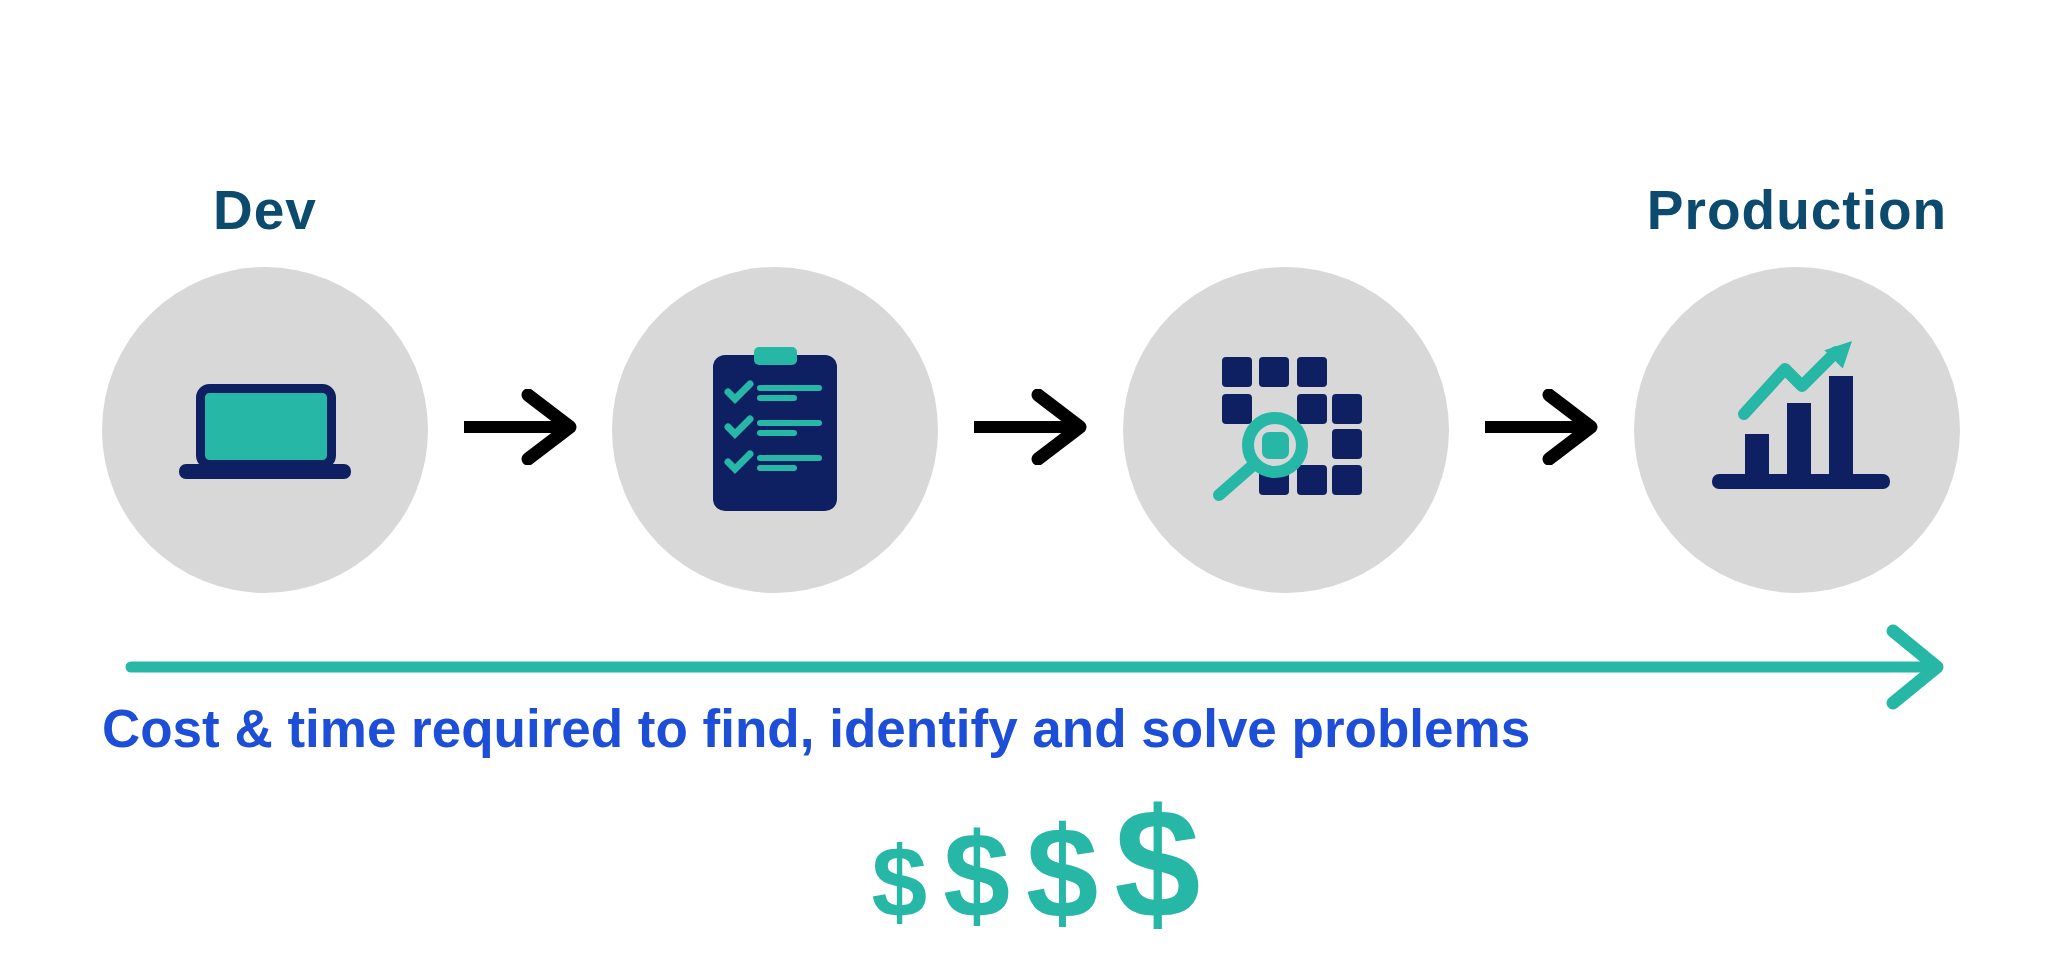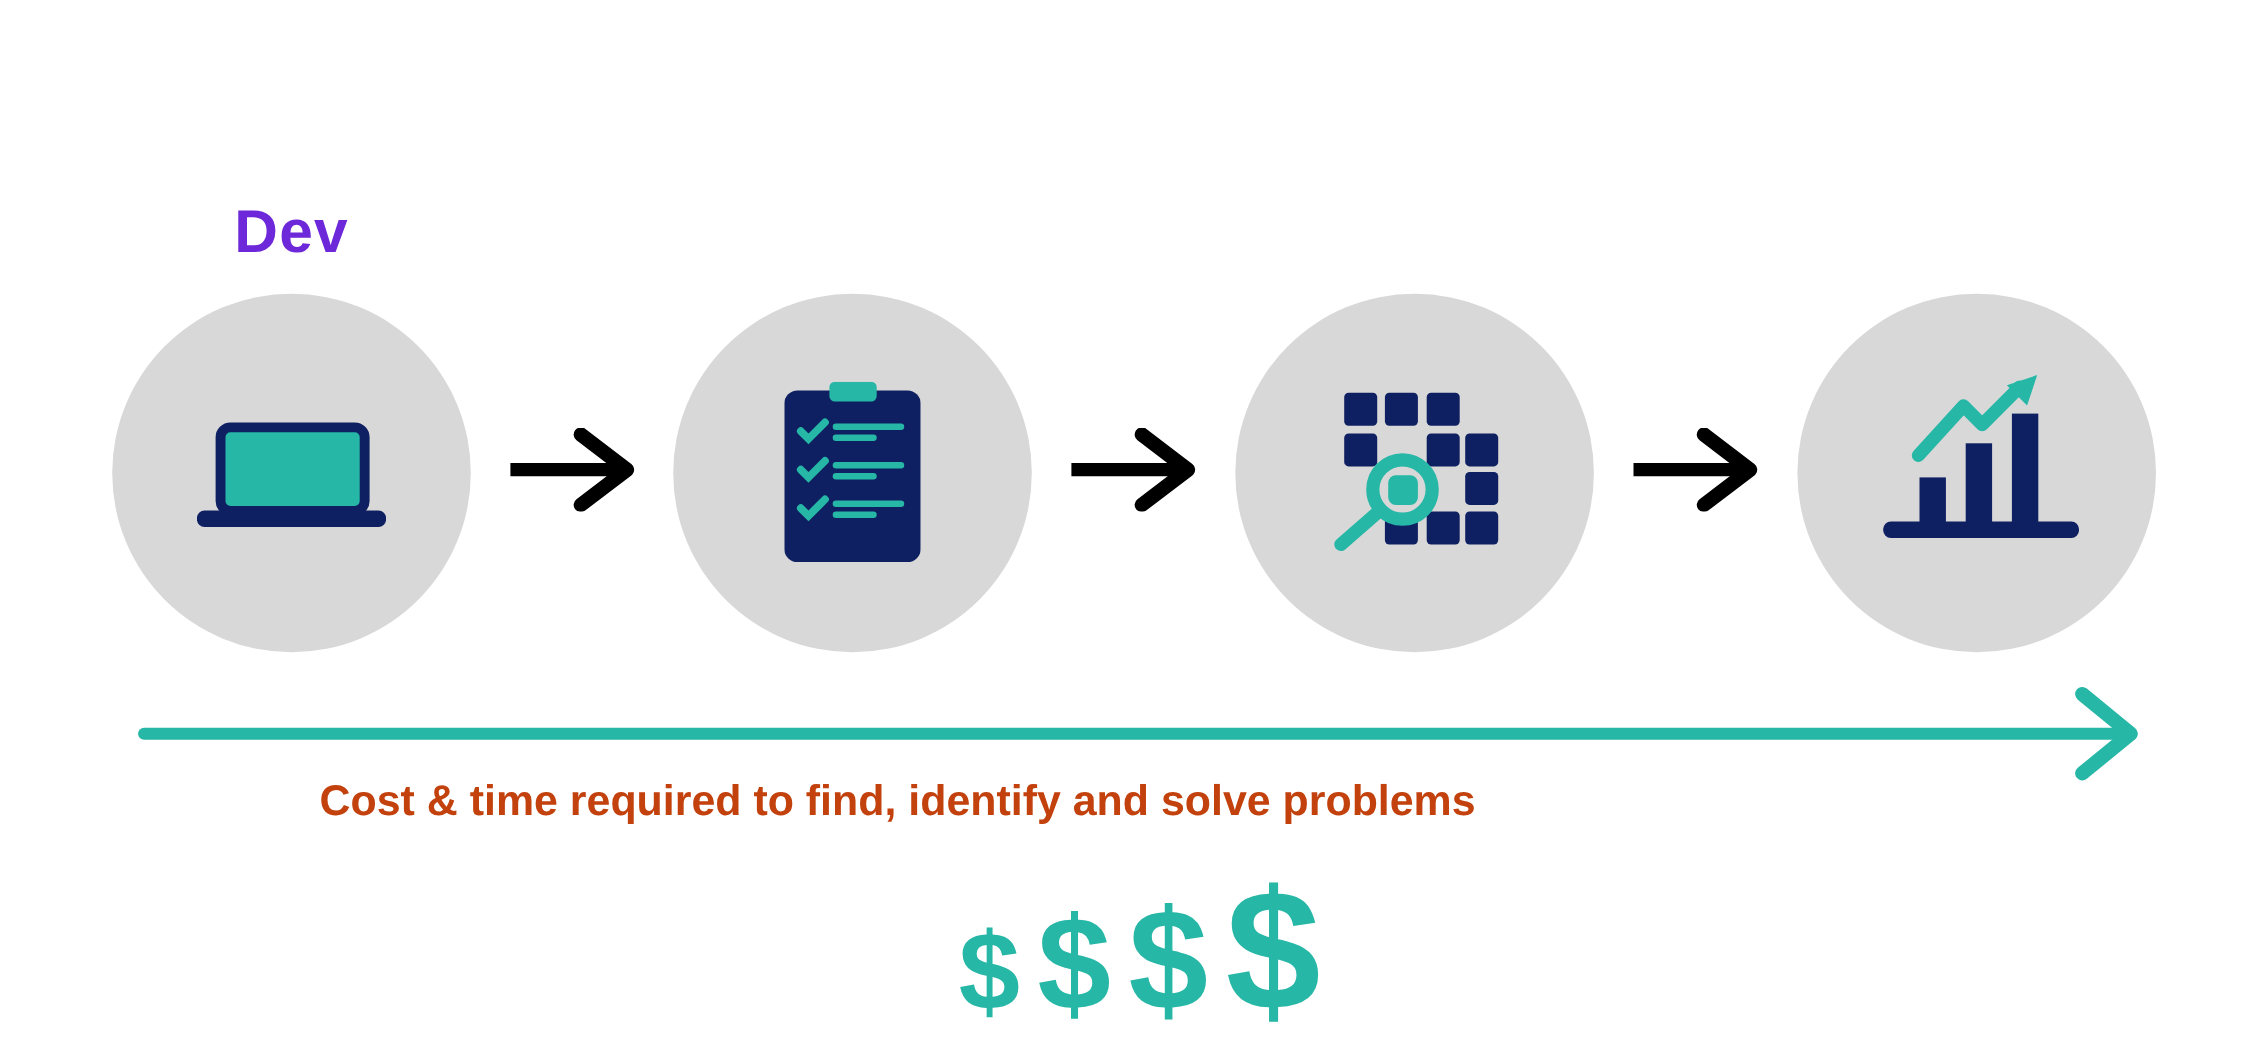--- a/index.html
+++ b/index.html
@@ -4,53 +4,54 @@
 <style>
   html,body { margin:0; padding:0; background:#ffffff; }
   .canvas {
     position:relative; width:2048px; height:964px;
     background:#ffffff; overflow:hidden;
     font-family:"Liberation Sans", sans-serif;
   }
   .stage-label {
     position:absolute; top:180px; width:400px;
     text-align:center; font-size:55px; font-weight:bold;
-    color:#6d28d9; letter-spacing:1px; line-height:60px;
+    color:#0c4a6e; letter-spacing:1px; line-height:60px;
   }
   .stage-circle {
     position:absolute; top:267px; width:326px; height:326px;
     border-radius:50%; background:#d8d8d8;
     display:flex; align-items:center; justify-content:center;
   }
   .flow-arrow { position:absolute; top:389px; width:120px; height:76px; }
   .timeline-arrow { position:absolute; left:125px; top:620px; width:1825px; height:95px; }
   .caption {
     position:absolute; top:694px; left:0; width:1632px;
-    text-align:center; font-size:39px; font-weight:bold;
-    color:#c2410c; letter-spacing:0px; line-height:70px;
+    text-align:center; font-size:53px; font-weight:bold;
+    color:#1d4ed8; letter-spacing:0px; line-height:70px;
   }
   .dollar-row {
     position:absolute; top:786px; left:0; width:2048px; height:170px;
     display:flex; align-items:baseline; justify-content:center;
     transform:translateX(12px);
     color:#26b7a6; font-weight:bold; line-height:1;
   }
   .dollar-row span { margin:0 8px; }
   .d1 { font-size:100px; }
   .d2 { font-size:120px; }
   .d3 { font-size:130px; }
   .d4 { font-size:155px; }
   .icon-chart { margin-bottom:38px; }
 </style>
 </head>
 <body>
 
 <div class="canvas">
 
   <div class="stage-label" style="left:65px">Dev</div>
+  <div class="stage-label" style="left:1597px">Production</div>
 
   <div class="stage-circle" style="left:102px">
     <svg width="172" height="98" viewBox="0 0 172 98">
       <rect x="21.5" y="7.5" width="131" height="76" rx="9" fill="#26b7a6" stroke="#0e2062" stroke-width="9"></rect>
       <rect x="0" y="83" width="172" height="15" rx="7" fill="#0e2062"></rect>
     </svg>
   </div>
 
   <div class="stage-circle" style="left:612px">
     <svg width="124" height="166" viewBox="0 0 124 166">

